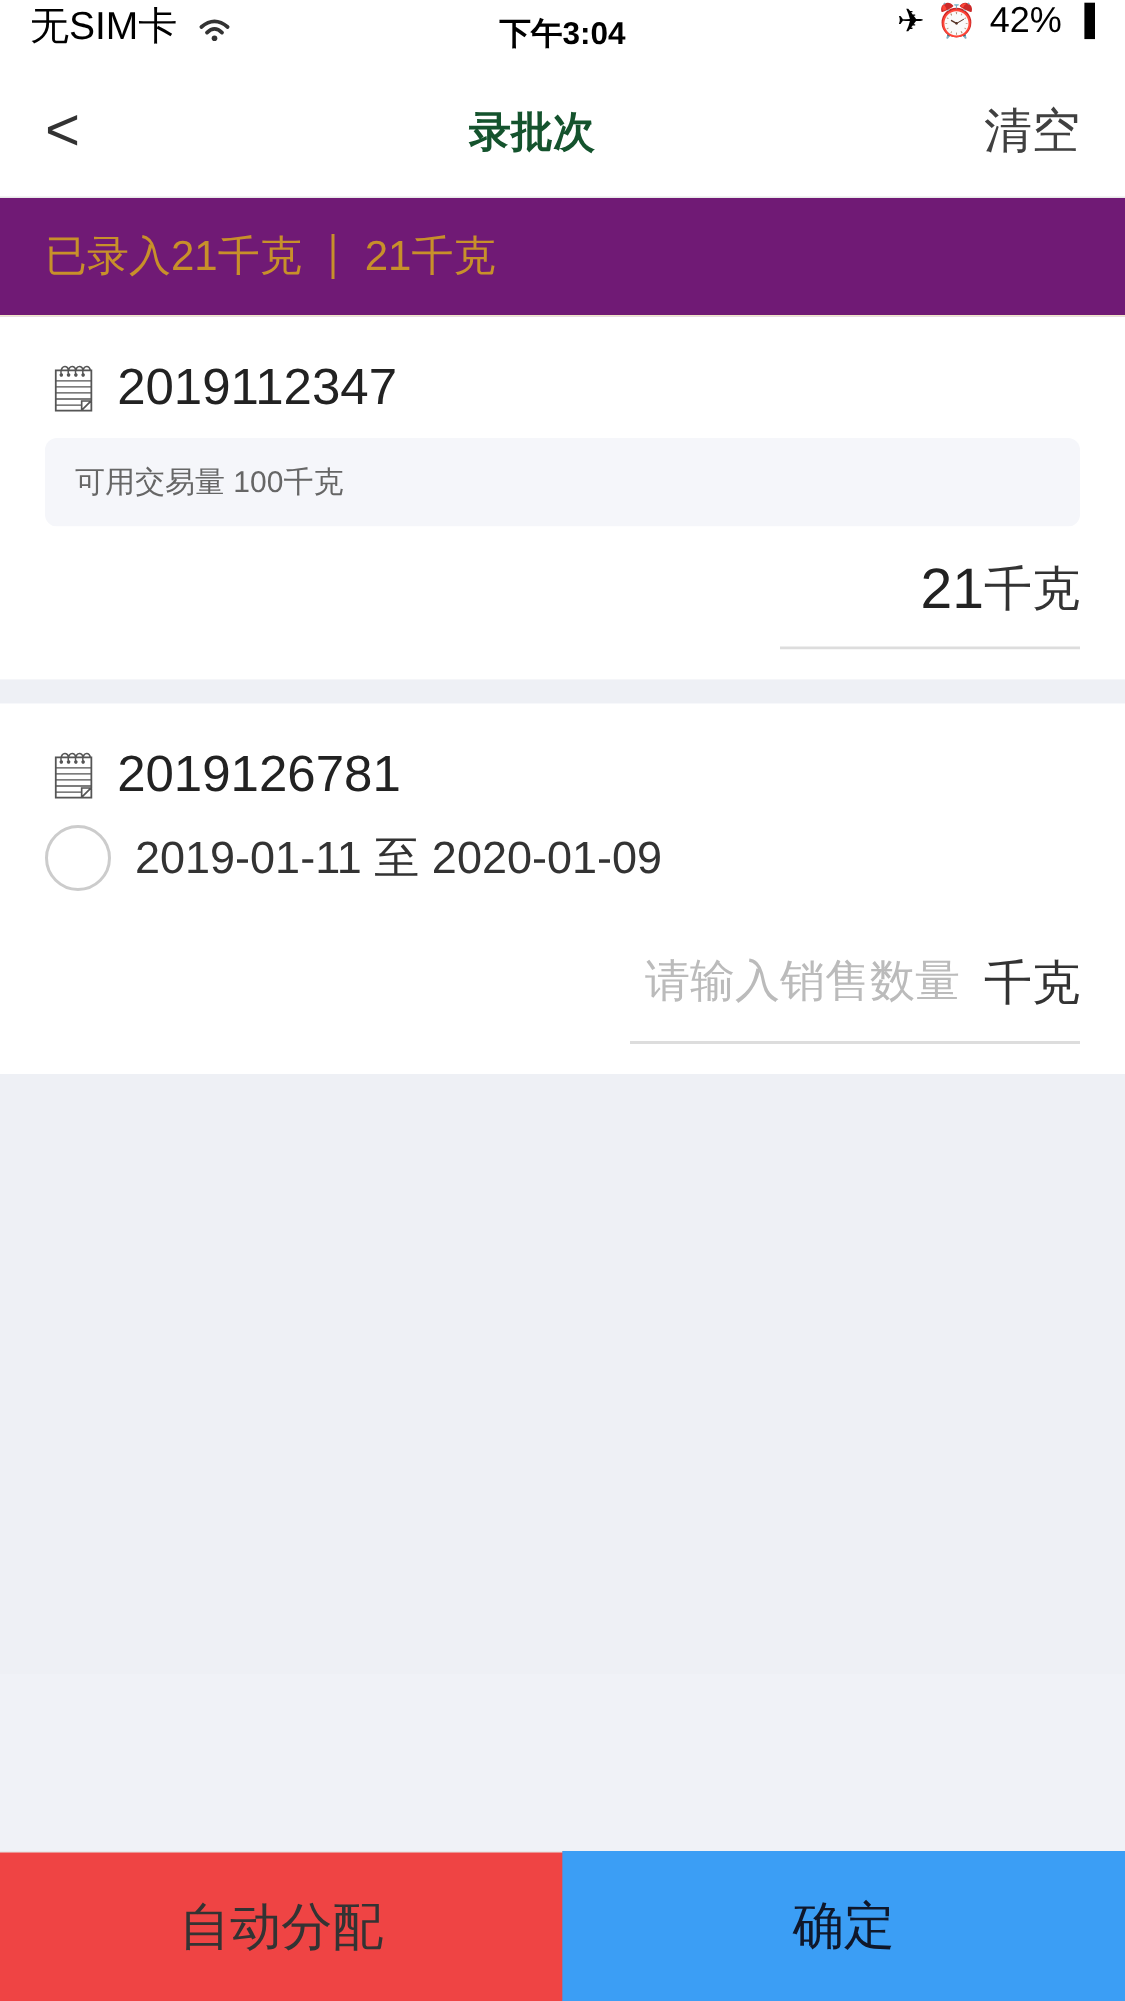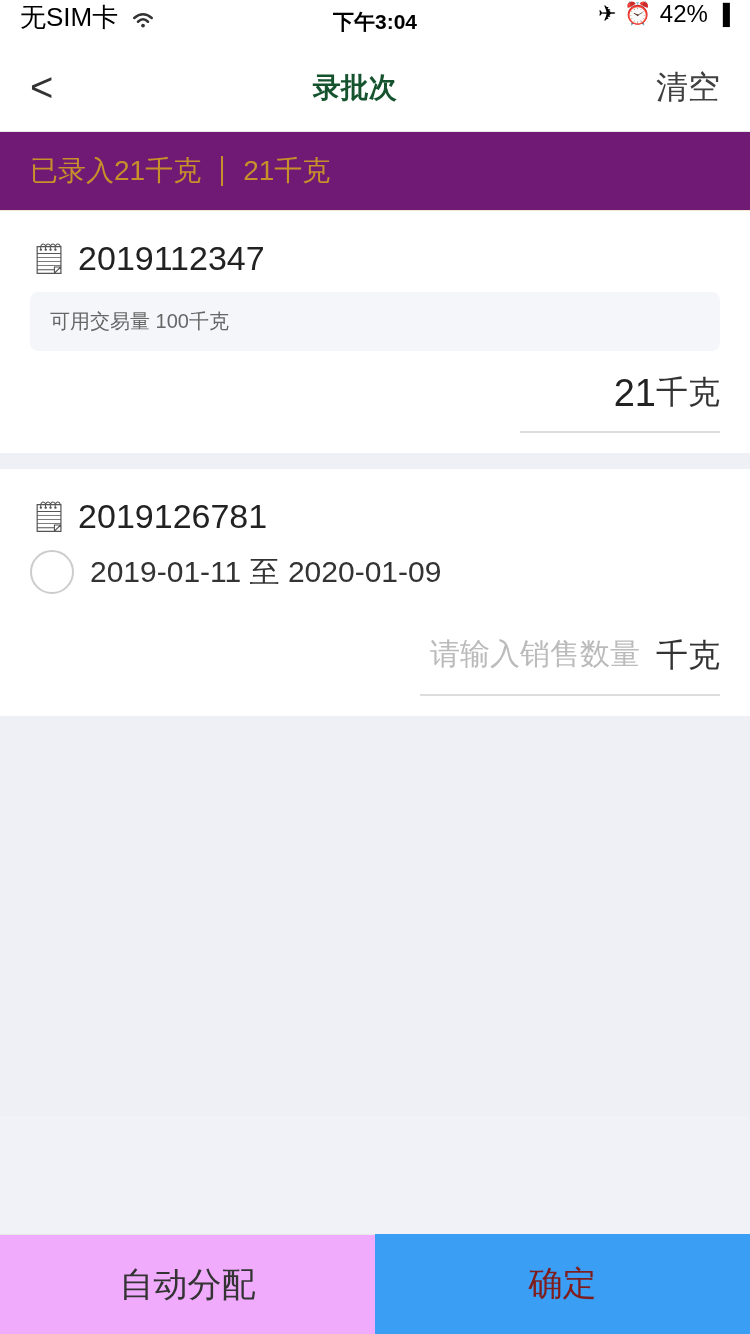--- a/index.html
+++ b/index.html
@@ -219,36 +219,36 @@
     .bottom-bar {
       position: fixed;
       bottom: 0;
       left: 0;
       width: 750px;
       height: 100px;
       display: flex;
     }
     .bottom-auto {
       flex: 1;
-      background: #f0abfc;
+      background: #ef4444;
       display: flex;
       align-items: center;
       justify-content: center;
       font-size: 34px;
       color: #333;
       border-top: 1px solid #e8e8e8;
     }
     .bottom-confirm {
       flex: 1;
       background: #3b9ef5;
       display: flex;
       align-items: center;
       justify-content: center;
       font-size: 34px;
-      color: #7f1d1d;
+      color: #0f172a;
     }
   </style>
 </head>
 <body>
 
 <div class="status-bar">
   <div class="status-left">
     <span>无SIM卡</span>
     <svg viewBox="0 0 24 16" width="30" height="20" fill="none" stroke="#333" stroke-width="2">
       <path d="M12 14 L12 14" stroke-width="3" stroke-linecap="round"></path>

